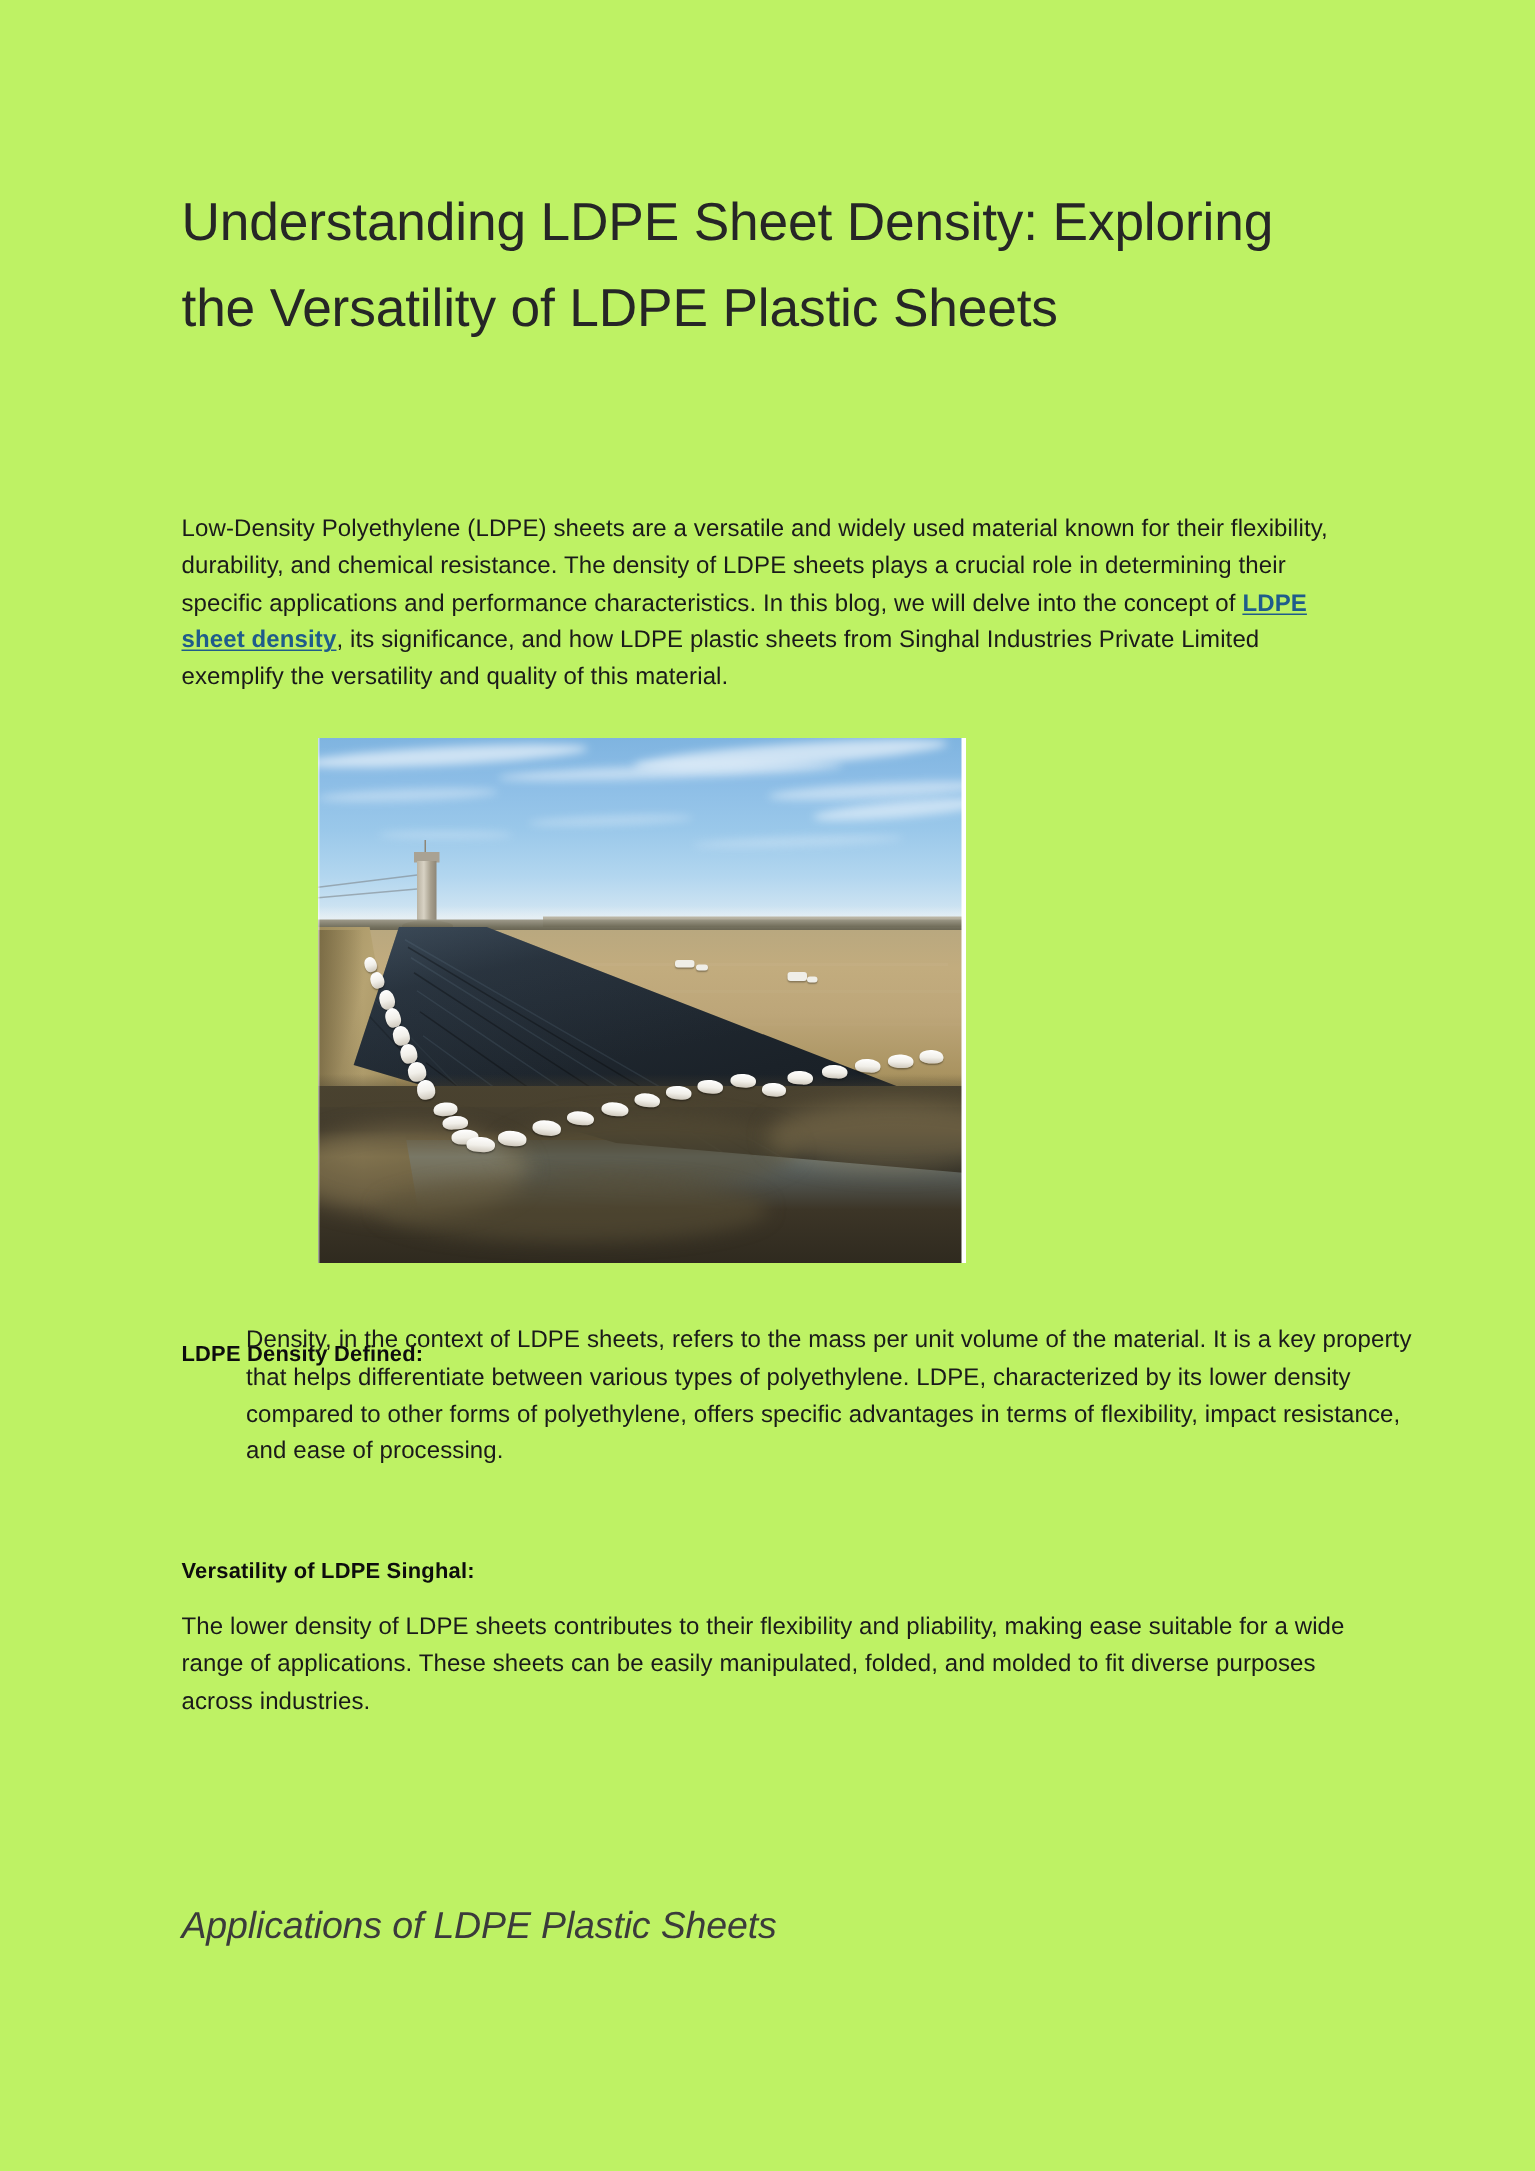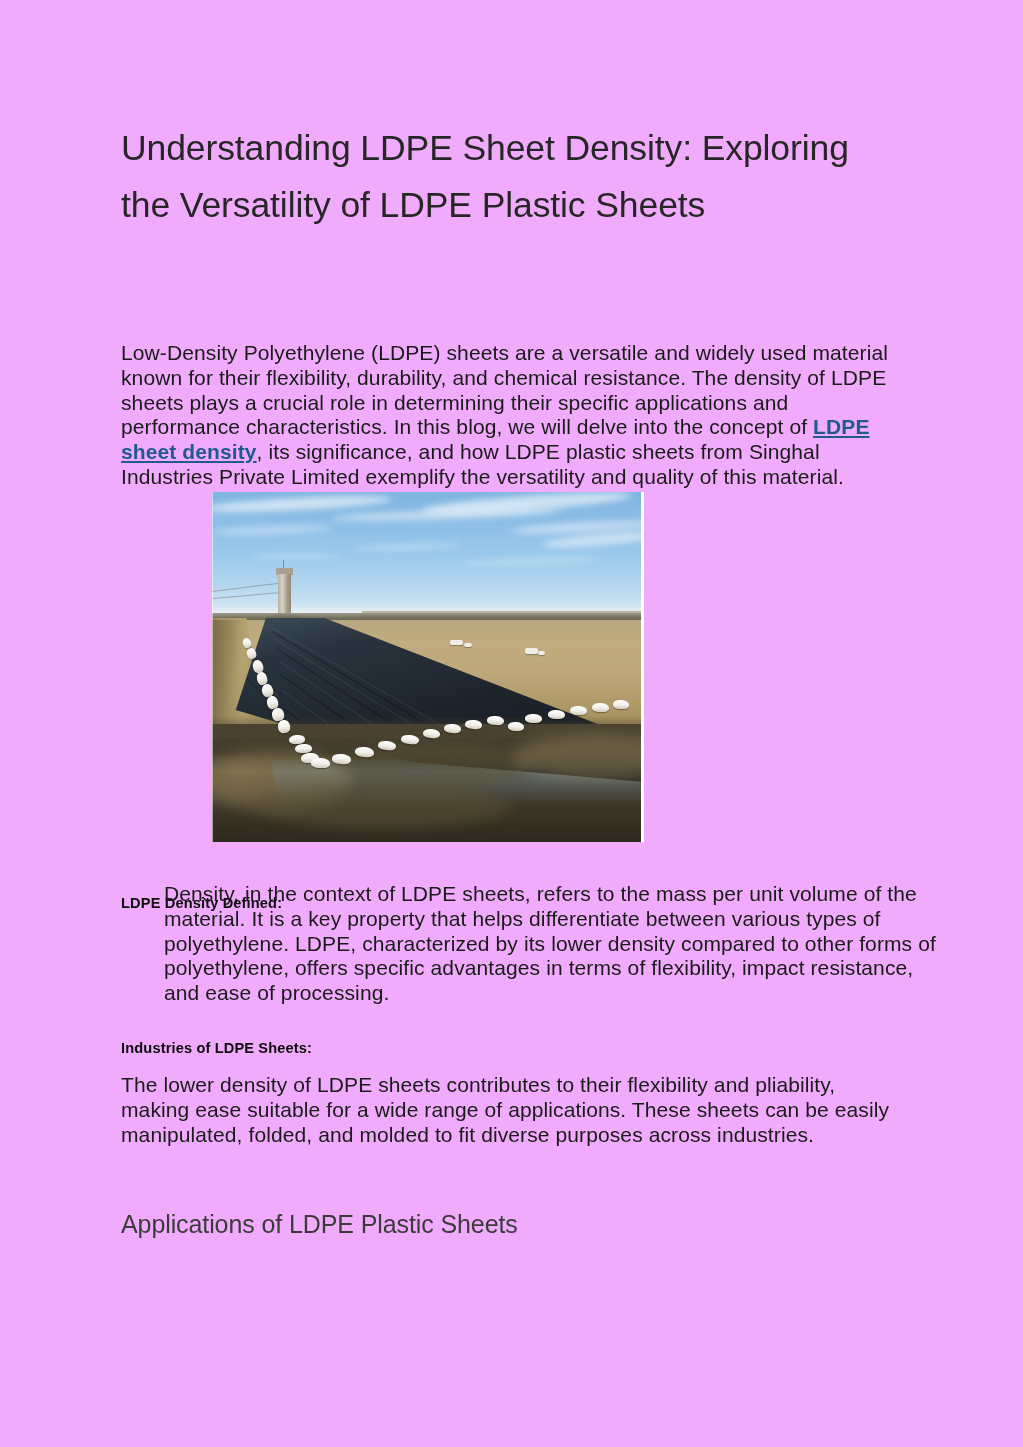--- a/index.html
+++ b/index.html
@@ -12,21 +12,21 @@
     height: 1447px;
     position: relative;
     overflow: hidden;
     font-family: "Liberation Sans", sans-serif;
     -webkit-font-smoothing: antialiased;
   }
 
   .page {
     position: absolute;
     inset: 0;
-    background: #f0abfc;
+    background: #bef264;
   }
 
   .content {
     position: absolute;
     left: 121px;
     top: 0;
     width: 780px;
   }
 
   
@@ -40,21 +40,21 @@
     color: #262626;
     position: absolute;
     top: 120px;
     left: 0;
     width: 760px;
   }
 
   
   .body-para {
     margin: 0;
-    font-size: 21px;
+    font-size: 16px;
     line-height: 24.8px;
     color: #1a1a1a;
     letter-spacing: 0.005em;
   }
 
   .inline-link {
     color: #1F5C8B;
     font-weight: 700;
     text-decoration: underline;
     text-underline-offset: 2px;
@@ -81,21 +81,21 @@
   }
 
   
   .blk { position: absolute; left: 0; }
 
   #p-intro       { top: 341px;  width: 768px; }
   #h-density     { top: 892px;  width: 760px; }
   #p-density     { top: 882px;  width: 780px; margin-left: 43px; }
   #h-versatility { top: 1037px; width: 760px; }
   #p-versatility { top: 1073px; width: 780px; }
-  #h-apps        { top: 1207px; width: 760px; }
+  #h-apps        { top: 1267px; width: 760px; font-style: italic; }
 
   
   .figure {
     position: absolute;
     left: 172px;
     top: 476px;
     width: 432px;
     height: 350px;
     overflow: hidden;
     background: #8aa7b8;
@@ -349,21 +349,21 @@
   <div class="content">
 
     <h1 class="doc-title">Understanding LDPE Sheet Density: Exploring the Versatility of LDPE Plastic Sheets</h1>
 
     <p class="body-para blk" id="p-intro"><span>Low-Density Polyethylene (LDPE) sheets are a versatile and widely used material known for their flexibility, durability, and chemical resistance. The density of LDPE sheets plays a crucial role in determining their specific applications and performance characteristics. In this blog, we will delve into the concept of </span><a class="inline-link" href="#">LDPE sheet density</a><span>, its significance, and how LDPE plastic sheets from Singhal Industries Private Limited exemplify the versatility and quality of this material.</span></p>
 
     <p class="sub-heading blk" id="h-density">LDPE Density Defined:</p>
 
     <p class="body-para blk" id="p-density">Density, in the context of LDPE sheets, refers to the mass per unit volume of the material. It is a key property that helps differentiate between various types of polyethylene. LDPE, characterized by its lower density compared to other forms of polyethylene, offers specific advantages in terms of flexibility, impact resistance, and ease of processing.</p>
 
-    <p class="sub-heading blk" id="h-versatility">Industries of LDPE Sheets:</p>
+    <p class="sub-heading blk" id="h-versatility">Versatility of LDPE Singhal:</p>
 
     <p class="body-para blk" id="p-versatility">The lower density of LDPE sheets contributes to their flexibility and pliability, making ease suitable for a wide range of applications. These sheets can be easily manipulated, folded, and molded to fit diverse purposes across industries.</p>
 
     <h2 class="section-heading blk" id="h-apps">Applications of LDPE Plastic Sheets</h2>
 
   </div>
 
   <figure class="figure">
     <div class="photo">
 

